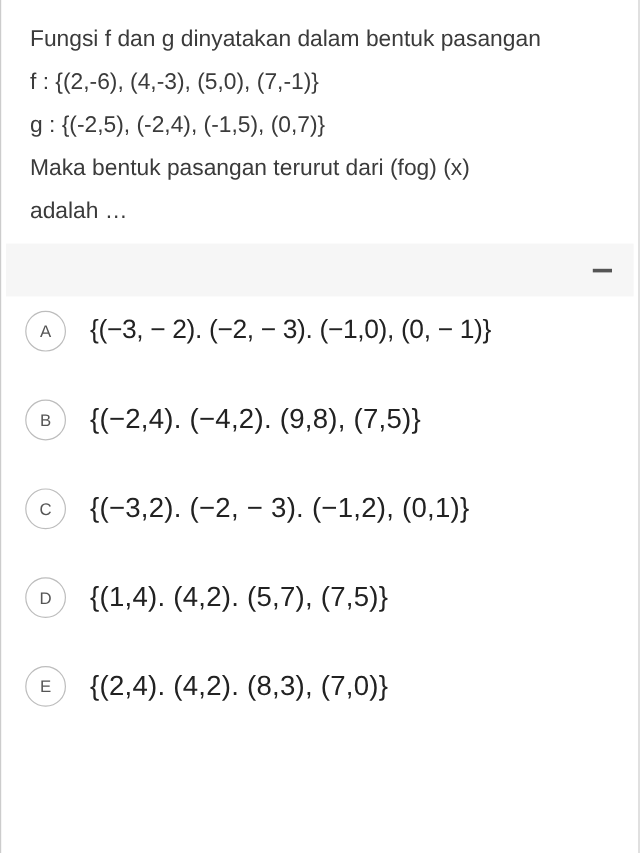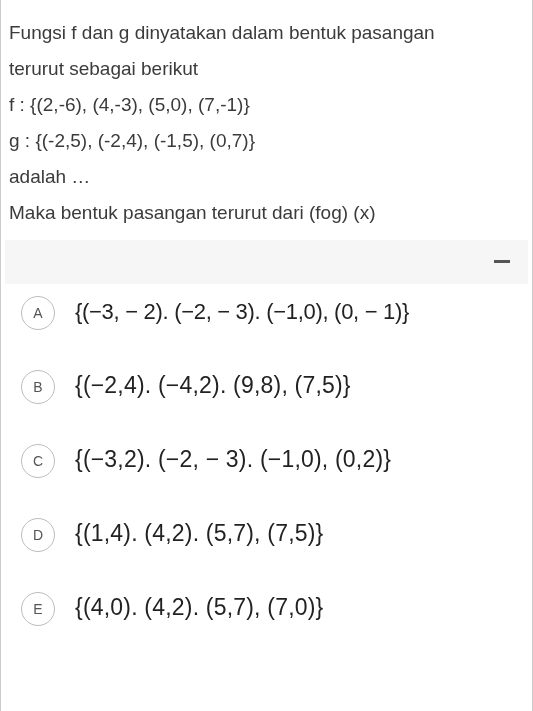--- a/index.html
+++ b/index.html
@@ -7,21 +7,21 @@
     width: 533px;
     height: 711px;
     background: #ffffff;
     font-family: Arial, Helvetica, sans-serif;
     color: #333333;
     position: relative;
     border-left: 1px solid #ccc;
     border-right: 1px solid #ccc;
   }
   .question-block {
-    padding: 15px 16px 8px 8px;
+    padding: 15px 16px 8px 24px;
     font-size: 19px;
     line-height: 1.9;
     color: #3b3b3b;
   }
   .divider-row {
     display: flex;
     justify-content: flex-end;
     align-items: center;
     padding: 0 18px;
     height: 44px;
@@ -64,51 +64,50 @@
     white-space: nowrap;
     letter-spacing: 0.2px;
   }
   .opt-a .option-text { font-size: 22px; letter-spacing: -0.3px; }
 </style>
 </head>
 <body>
 
 <div class="question-block">
   <div>Fungsi f dan g dinyatakan dalam bentuk pasangan</div>
-  <div>terurut sebagai berikut</div>
   <div>f : {(2,-6), (4,-3), (5,0), (7,-1)}</div>
   <div>g : {(-2,5), (-2,4), (-1,5), (0,7)}</div>
+  <div>Maka bentuk pasangan terurut dari (fog) (x)</div>
   <div>adalah …</div>
-  <div>Maka bentuk pasangan terurut dari (fog) (x)</div>
 </div>
 
 <div class="divider-row">
   <div class="minus"></div>
 </div>
 
 <div class="options">
 
   <div class="option-row opt-a">
     <div class="letter-circle">A</div>
     <div class="option-text">{(−3, − 2). (−2, − 3). (−1,0), (0, − 1)}</div>
   </div>
 
   <div class="option-row">
     <div class="letter-circle">B</div>
     <div class="option-text">{(−2,4). (−4,2). (9,8), (7,5)}</div>
   </div>
 
   <div class="option-row">
     <div class="letter-circle">C</div>
-    <div class="option-text">{(−3,2). (−2, − 3). (−1,0), (0,2)}</div>
+    <div class="option-text">{(−3,2). (−2, − 3). (−1,2), (0,1)}</div>
   </div>
 
   <div class="option-row">
     <div class="letter-circle">D</div>
     <div class="option-text">{(1,4). (4,2). (5,7), (7,5)}</div>
   </div>
 
   <div class="option-row">
     <div class="letter-circle">E</div>
-    <div class="option-text">{(4,0). (4,2). (5,7), (7,0)}</div>
+    <div class="option-text">{(2,4). (4,2). (8,3), (7,0)}</div>
   </div>
 
 </div>
 
 </body></html>

